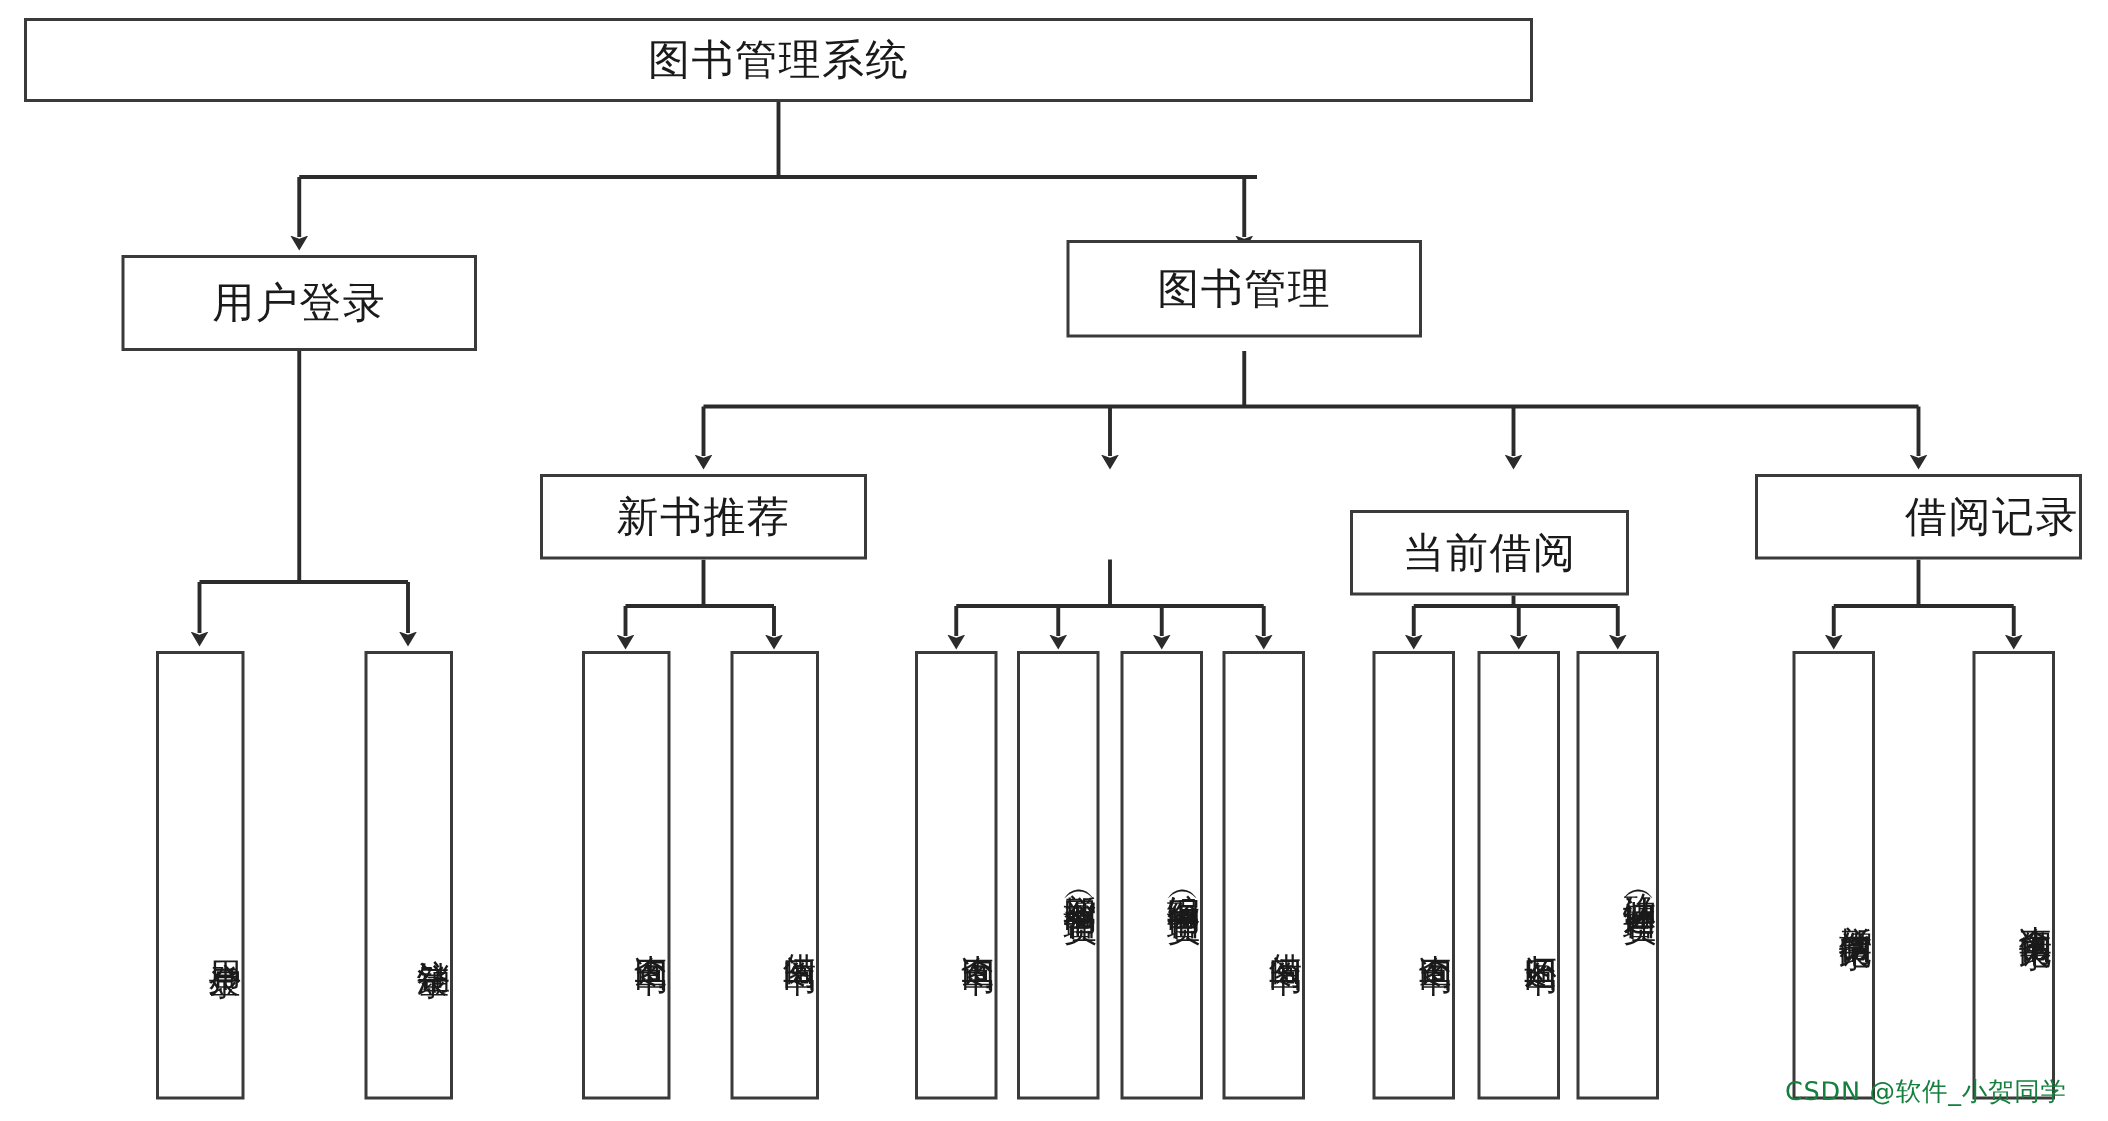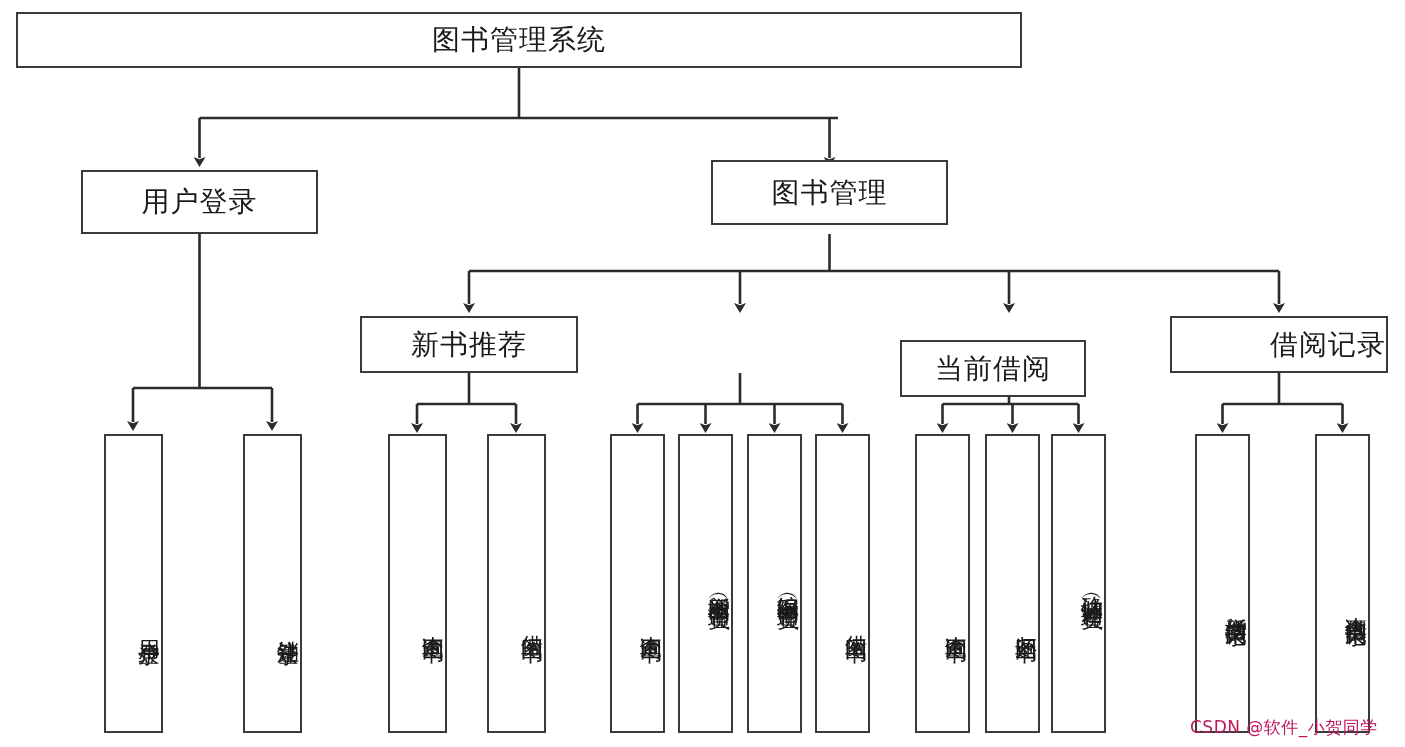--- a/index.html
+++ b/index.html
@@ -52,21 +52,21 @@
   .node.vert.long {
     align-items: flex-start;
     padding-top: 4px;
   }
   .node-label {
     display: block;
   }
   .watermark {
     position: absolute;
     font-size: 17px;
-    color: #be185d;
+    color: #15803d;
     white-space: nowrap;
     letter-spacing: 0.5px;
     user-select: none;
   }
 </style>
 </head>
 <body>
 
 <div id="canvas">
 

